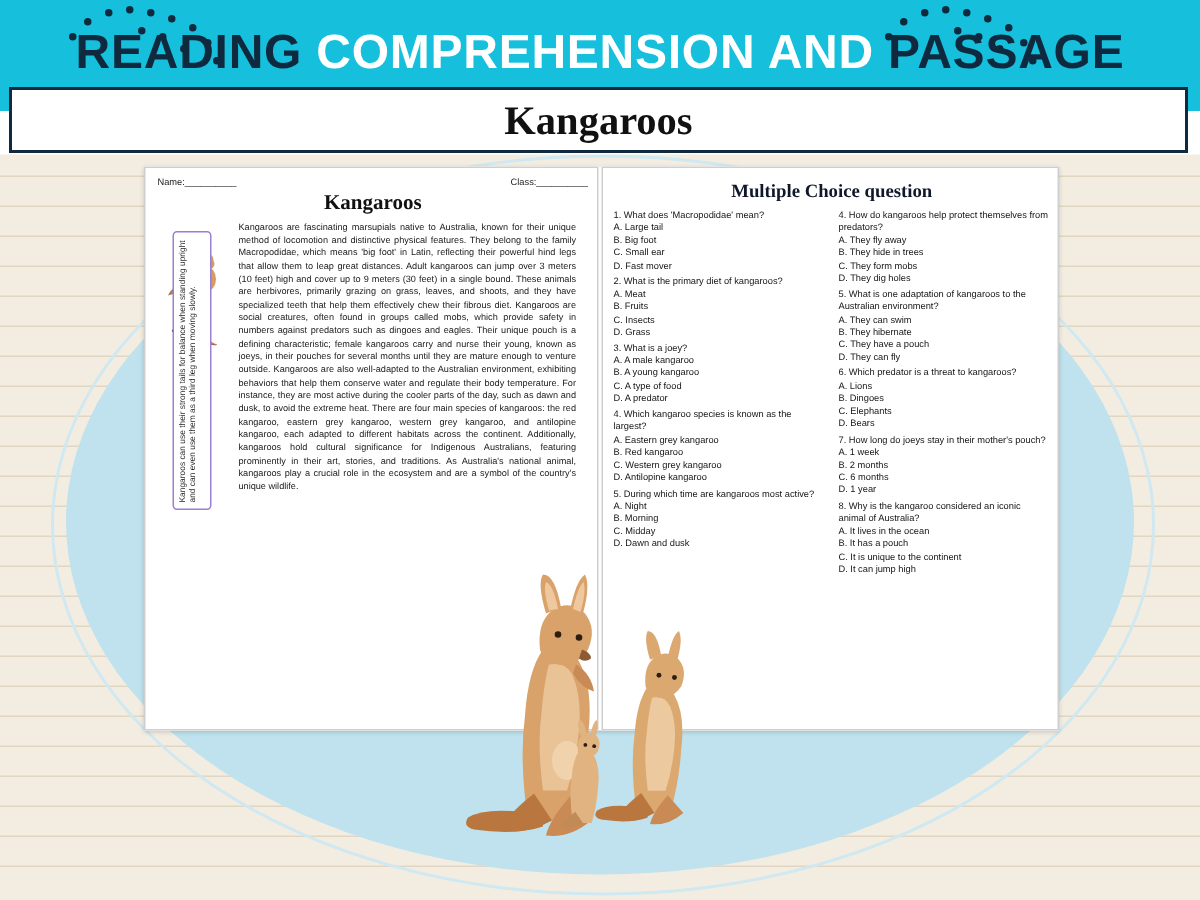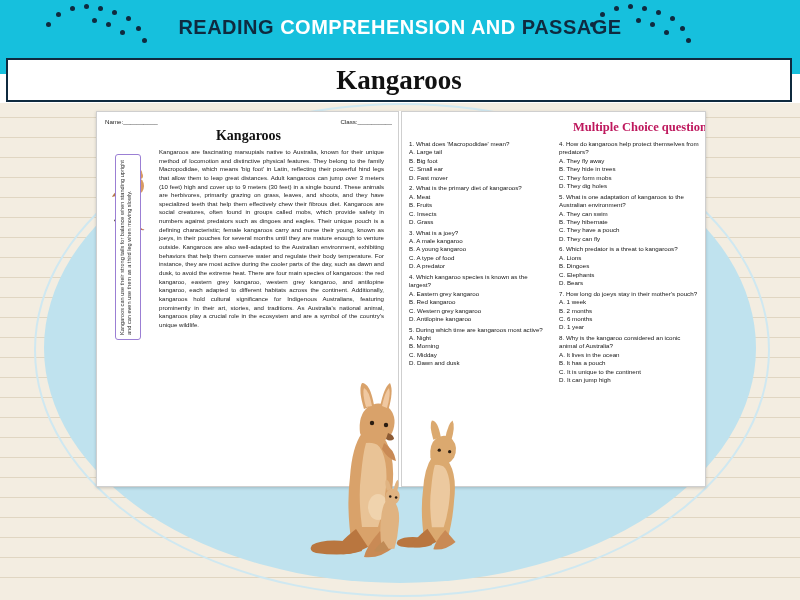--- a/index.html
+++ b/index.html
@@ -37,21 +37,21 @@
   .dot {
     position: absolute;
     border-radius: 50%;
     background: #0f2a3f;
   }
   .banner-title {
     position: absolute;
     left: 0; top: 16px;
     width: 800px;
     text-align: center;
-    font-size: 20px;
+    font-size: 32px;
     font-weight: bold;
     letter-spacing: 0.5px;
     color: #0f2a3f;
     z-index: 5;
     white-space: nowrap;
   }
   .banner-title .mid {
     color: #ffffff;
   }
   
@@ -190,25 +190,25 @@
     line-height: 34px;
     text-align: center;
   }
 
   
   .sheet-right h2 {
     position: absolute;
     top: 8px; left: 0;
     width: 305px;
     margin: 0;
-    text-align: right;
+    text-align: center;
     font-family: "Liberation Serif", serif;
     font-size: 12.5px;
     font-weight: bold;
-    color: #be185d;
+    color: #0f172a;
   }
   .qcols {
     position: absolute;
     left: 7px; top: 28px;
     width: 292px;
     display: flex;
     gap: 10px;
   }
   .qcol { width: 140px; }
   .q {

